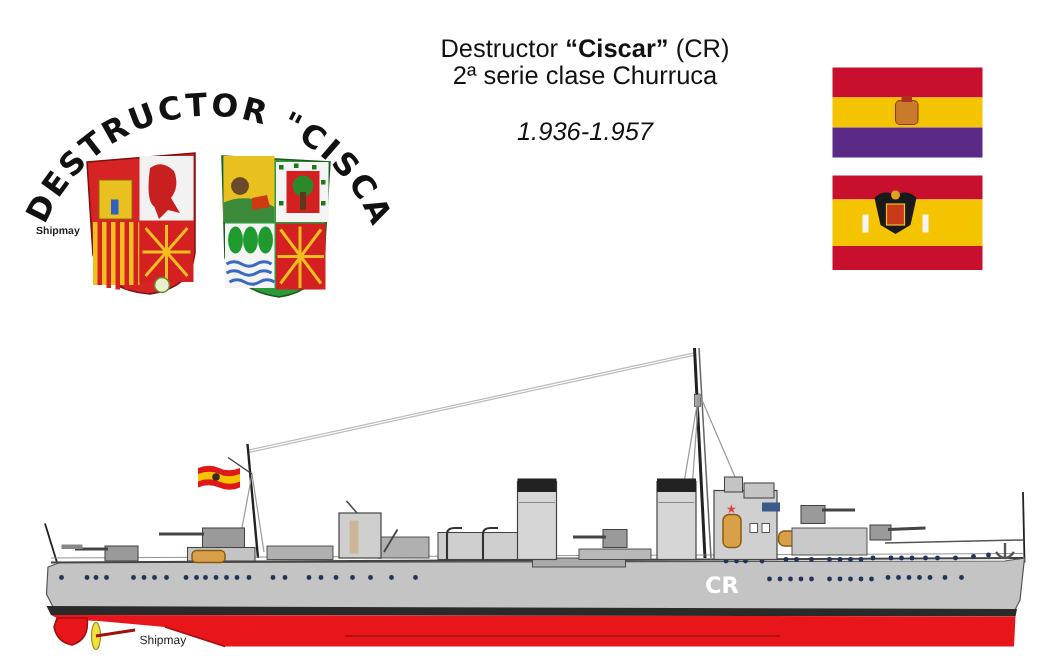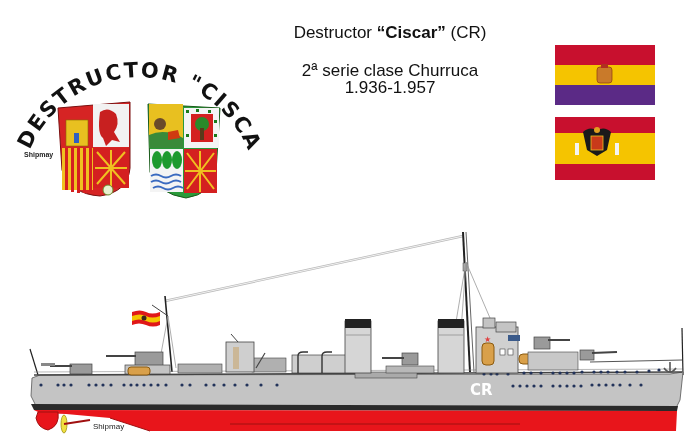--- a/index.html
+++ b/index.html
@@ -1,21 +1,21 @@
 <!DOCTYPE html>
 <html><head>
 <meta charset="utf-8">
 <style>
   html, body { margin: 0; padding: 0; background: #ffffff; }
   body { width: 697px; height: 437px; position: relative; overflow: hidden; font-family: "Liberation Sans", sans-serif; }
   .abs { position: absolute; }
   .title { left: 260px; width: 260px; text-align: center; color: #111; font-size: 17px; line-height: 22px; }
   .title-1 { top: 22px; }
-  .title-2 { top: 60px; }
-  .title-3 { top: 77px; }
+  .title-2 { top: 40px; }
+  .title-3 { top: 77px; font-style: italic; }
   .title b { font-weight: bold; }
   .credit { font-family: "Liberation Sans", sans-serif; font-size: 8px; color: #222; }
   .alvama { left: 93px; top: 422px; font-size: 8px; color: #222; }
   .shipmay { left: 24px; top: 151px; font-size: 7px; color: #222; font-weight: bold; }
   svg { position: absolute; left: 0; top: 0; }
 </style>
 </head>
 <body>
 
 <div class="abs title title-1">

